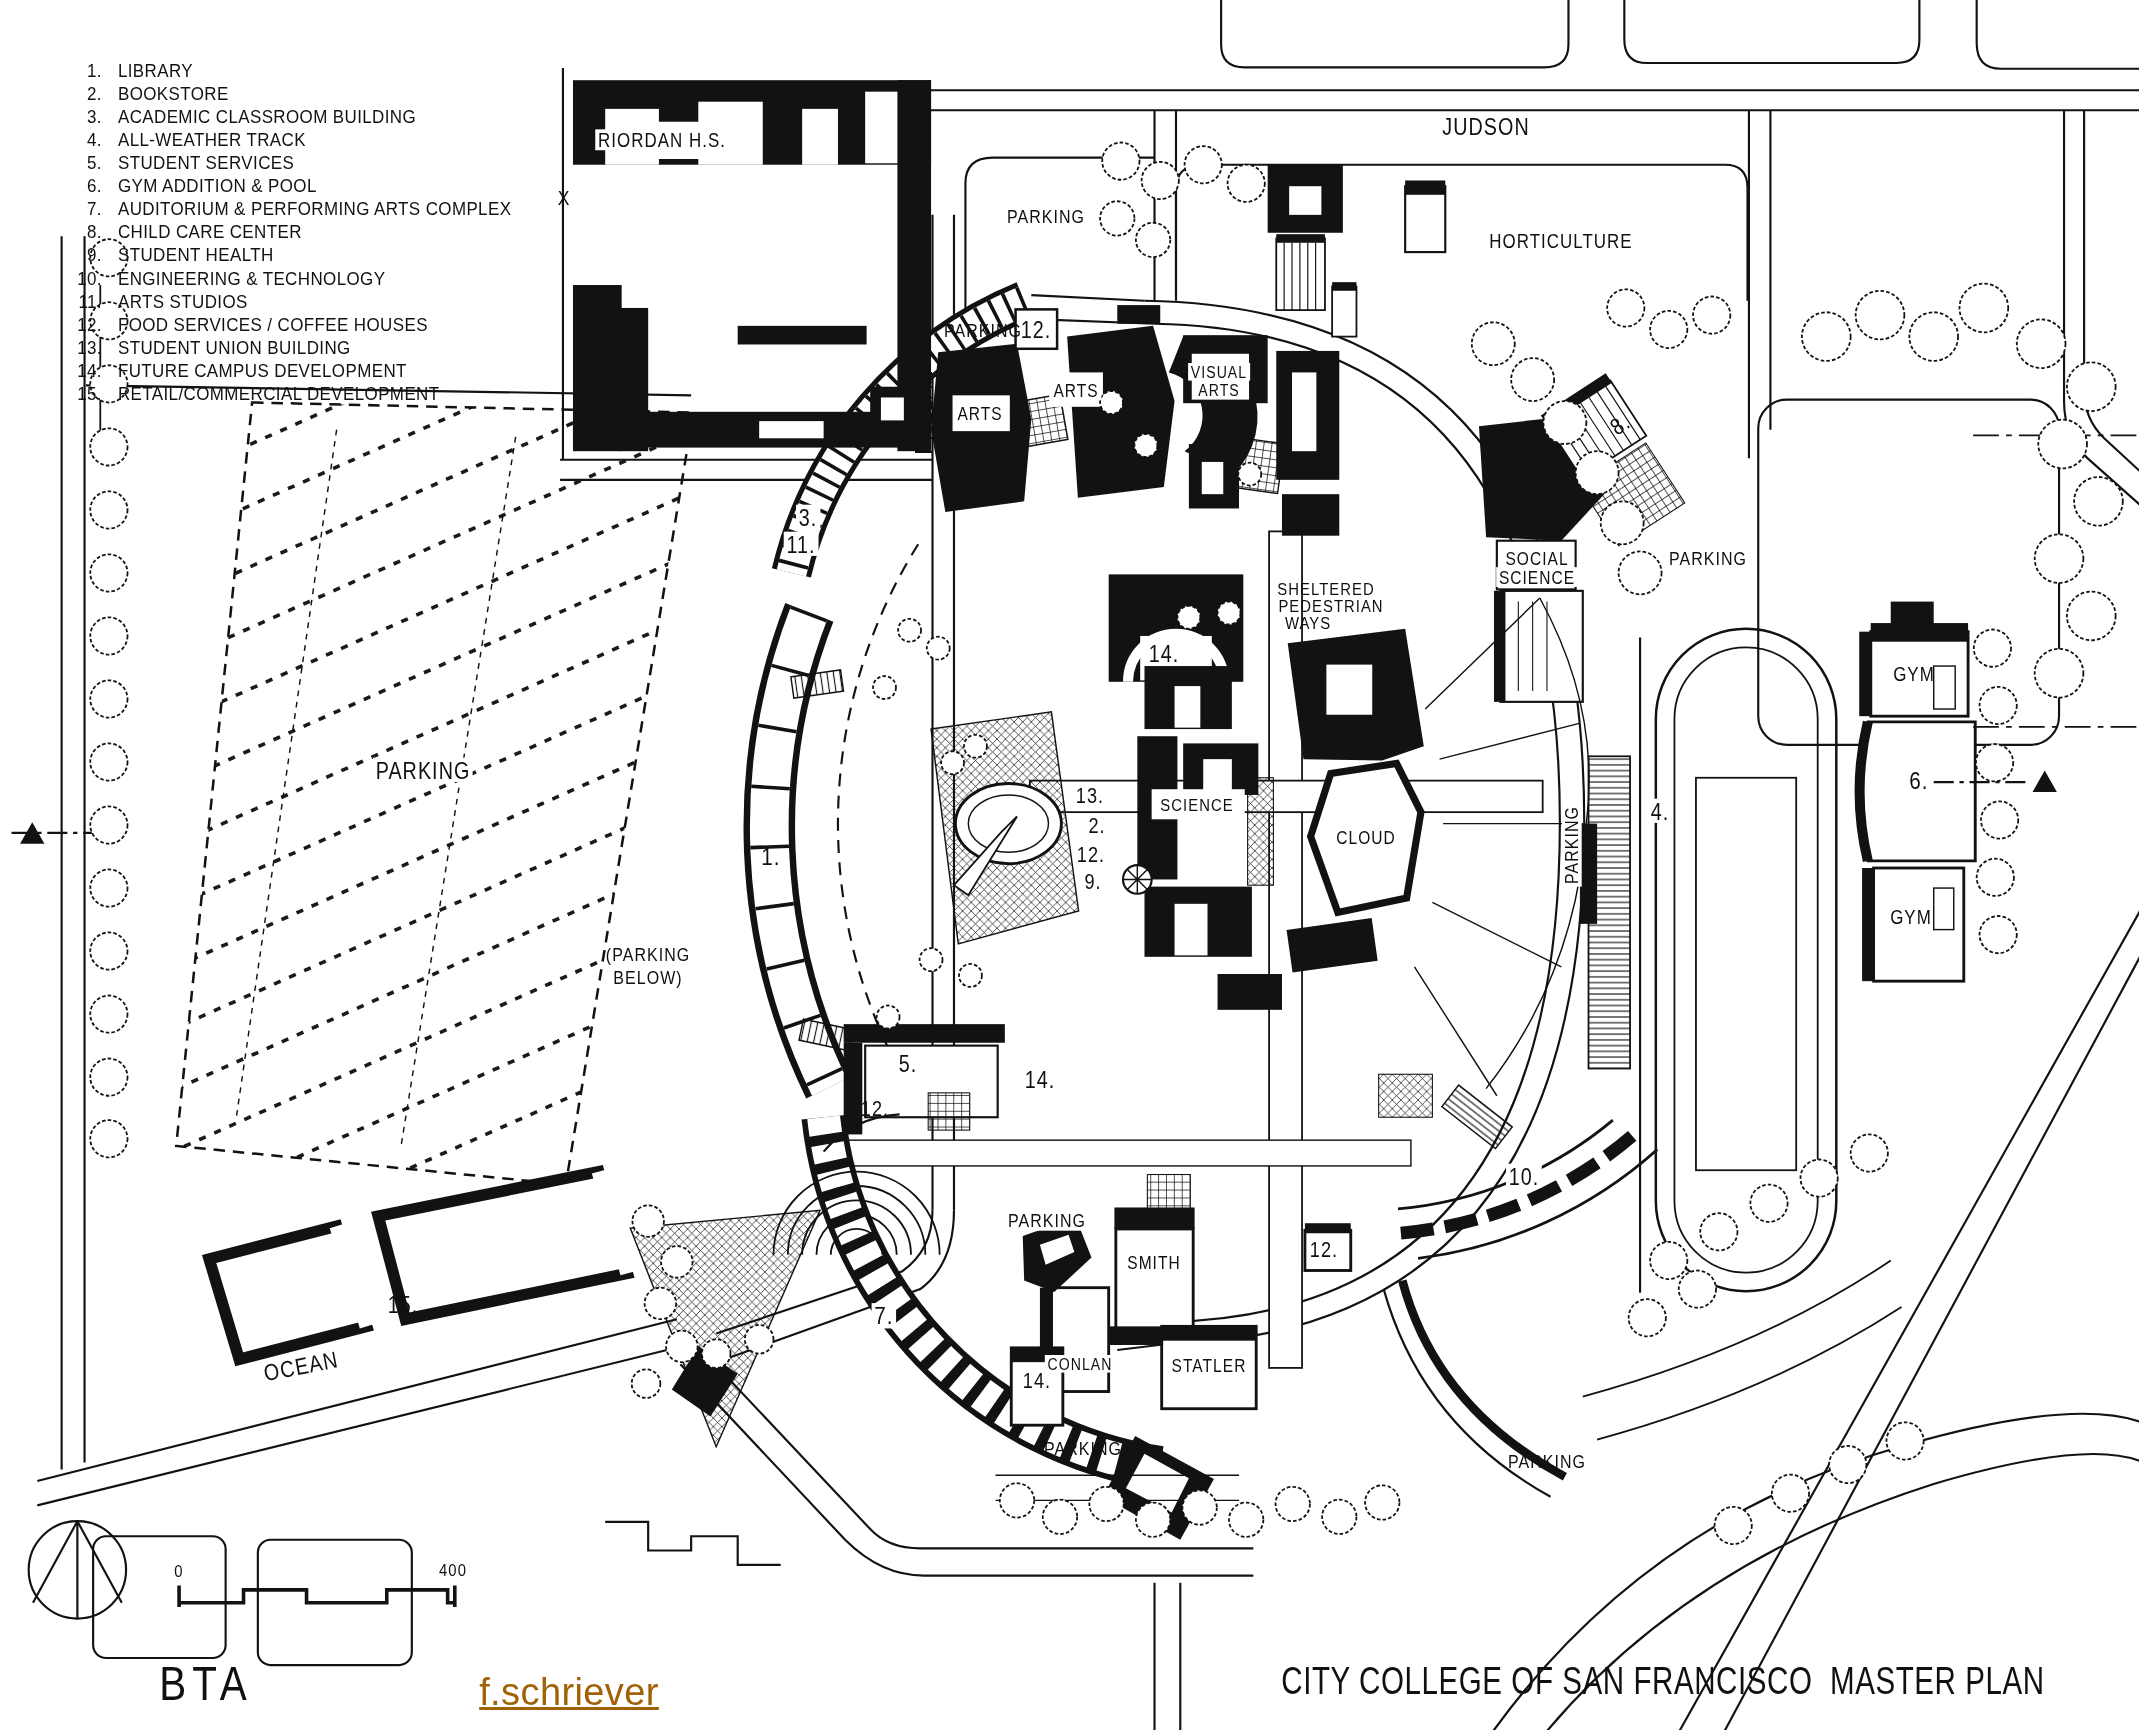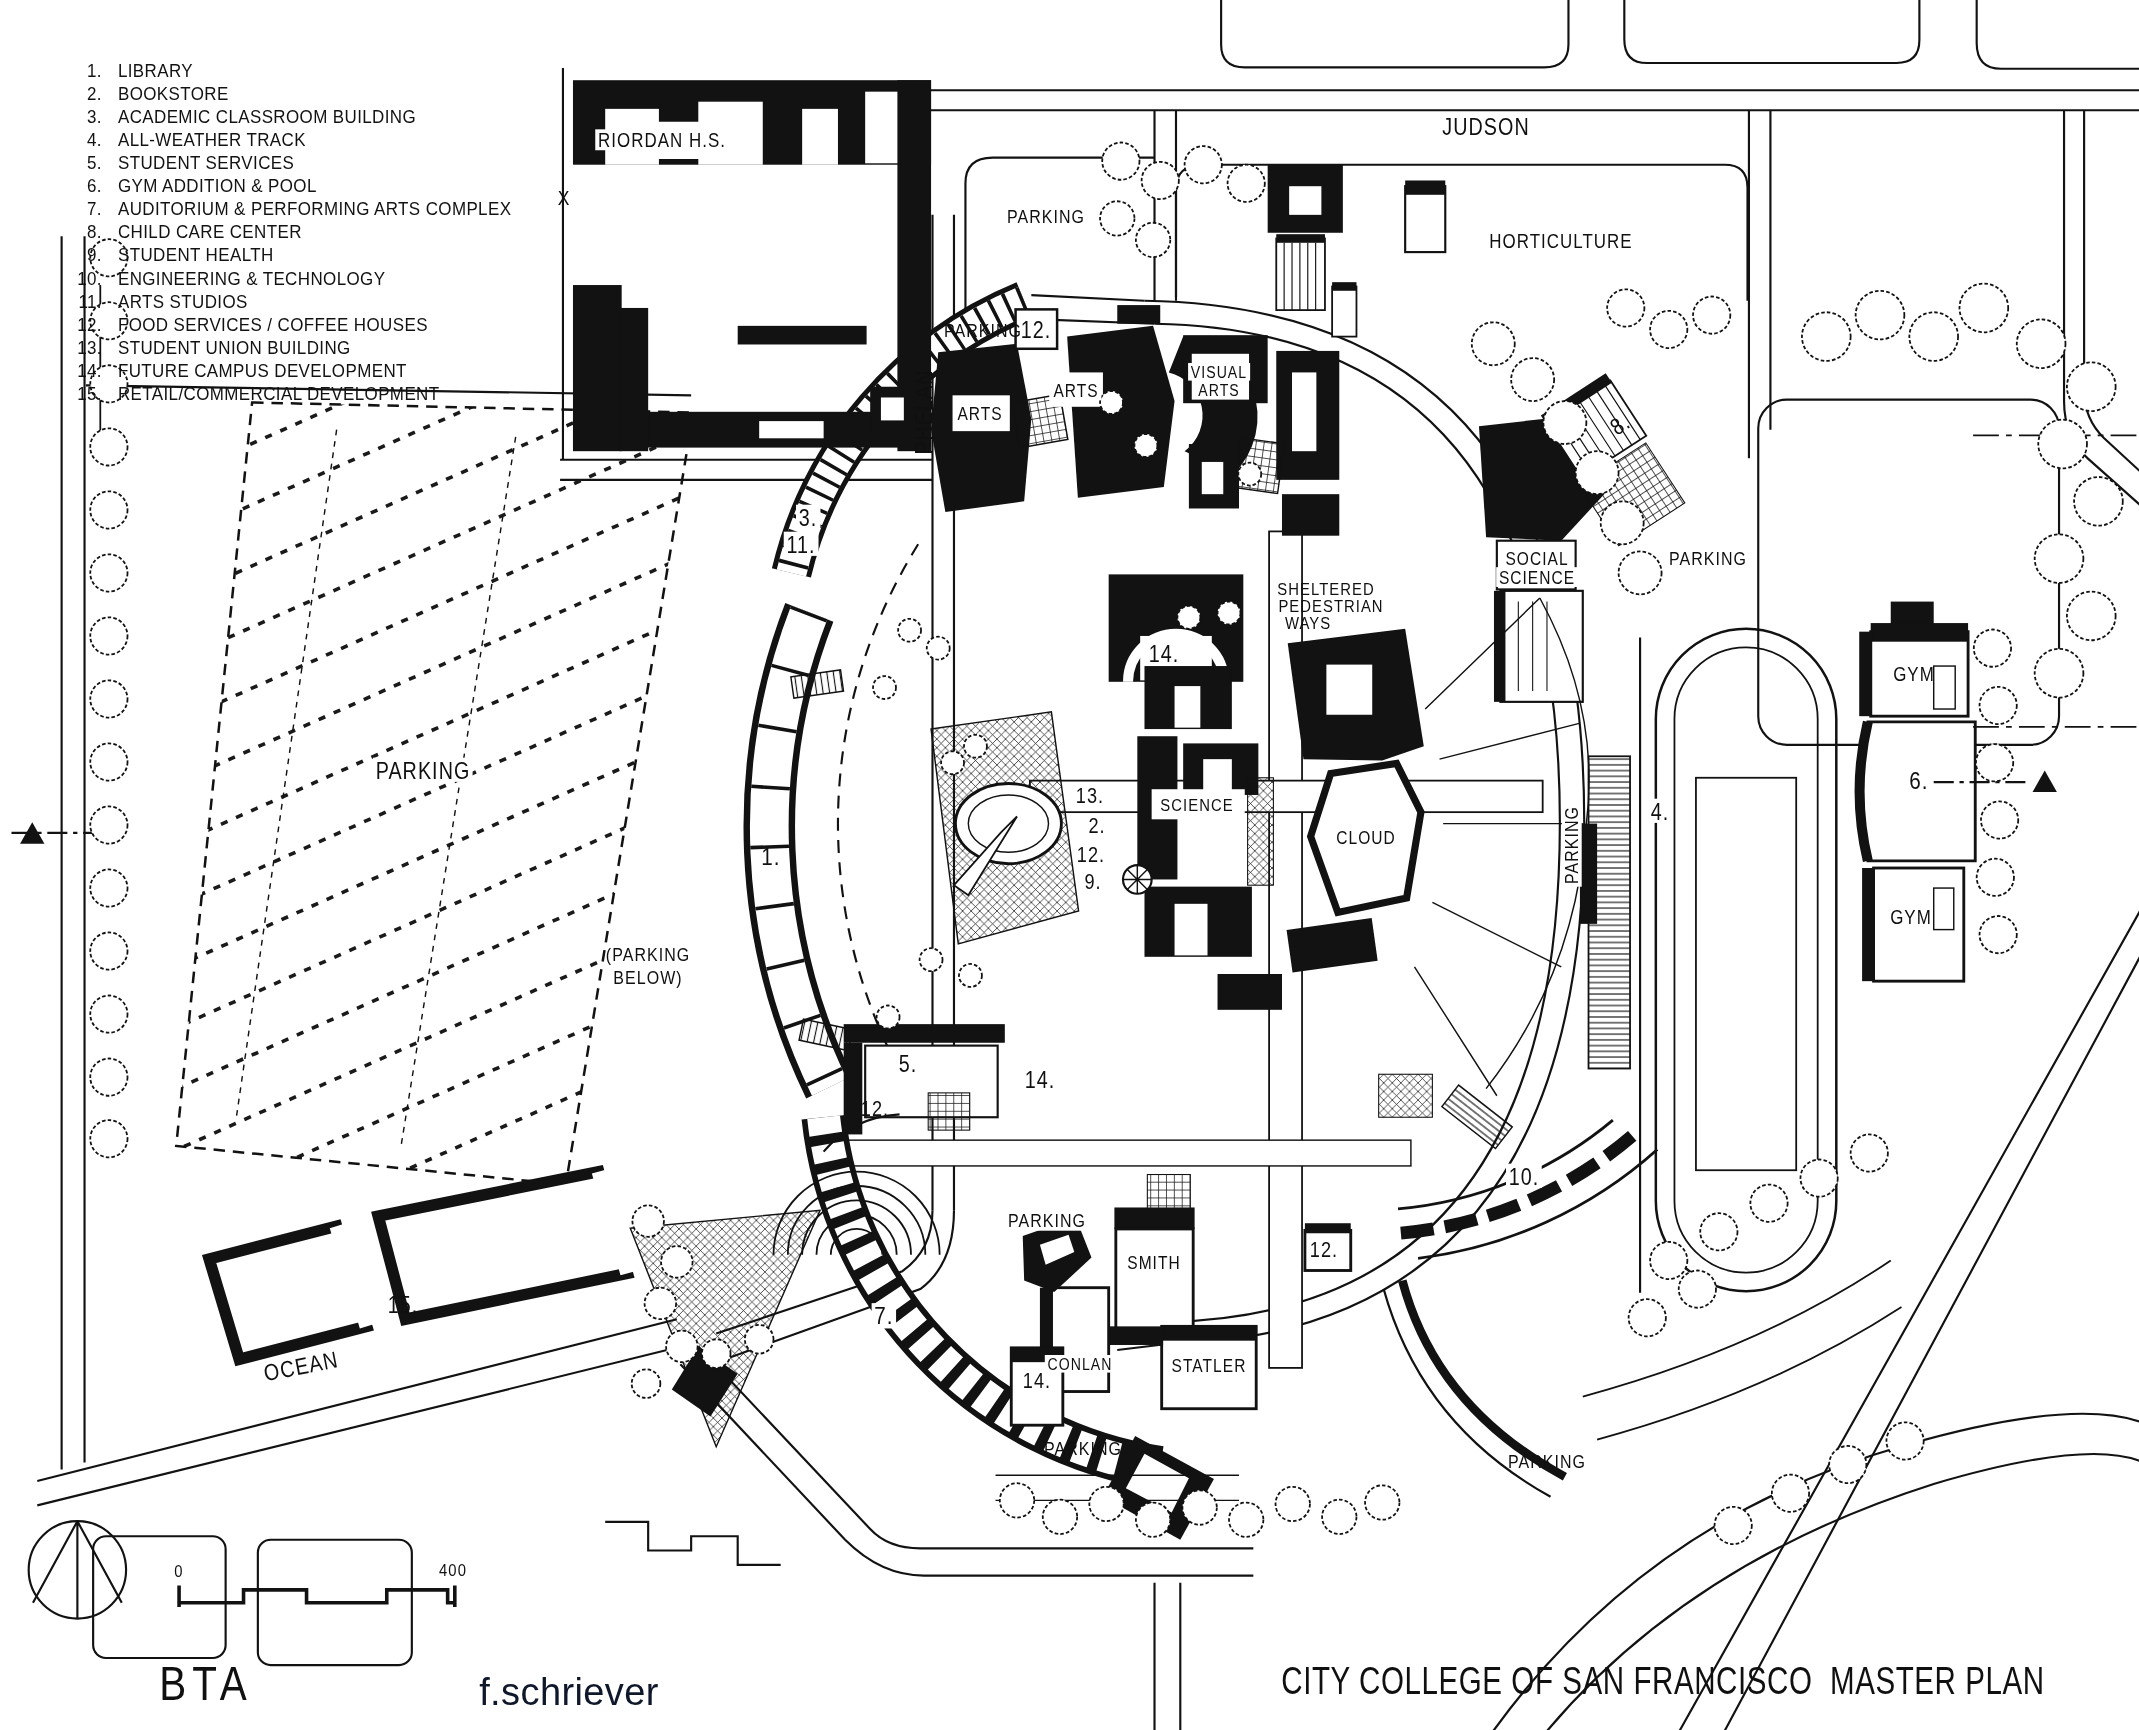--- a/index.html
+++ b/index.html
@@ -5,21 +5,21 @@
   html,body{margin:0;padding:0;background:#e8e8e4;}
   .canvas{position:relative;width:2140px;height:1731px;background:#ffffff;overflow:hidden;
           font-family:"Liberation Sans",sans-serif;color:#121212;}
   svg.plan{position:absolute;left:0;top:0;width:100%;height:100%;}
   #label-layer{position:absolute;left:0;top:0;width:100%;height:100%;pointer-events:none;text-align:right;}
   .lbl{position:absolute;line-height:1;color:#101010;white-space:pre;letter-spacing:1.1px;
        font-family:"Liberation Sans",sans-serif;}
   .halo{background:#ffffff;padding:0.7px 2.9px;}
   .cond{letter-spacing:0.7px;}
   .bta{letter-spacing:6.4px;font-weight:500;}
-  .sig{letter-spacing:0.4px;color:#0f172a;}
+  .sig{letter-spacing:0.4px;color:#a16207;text-decoration:underline;}
   .legend{position:absolute;left:67px;top:59px;transform:scale(.97,1.1);transform-origin:top left;}
   .legend-row{display:flex;align-items:baseline;height:21px;font-size:17.5px;letter-spacing:0.4px;}
   .ln{width:36px;text-align:right;flex:0 0 auto;}
   .lt{margin-left:16.5px;white-space:nowrap;}
 </style>
 </head>
 <body>
 
 <div class="canvas">
 

